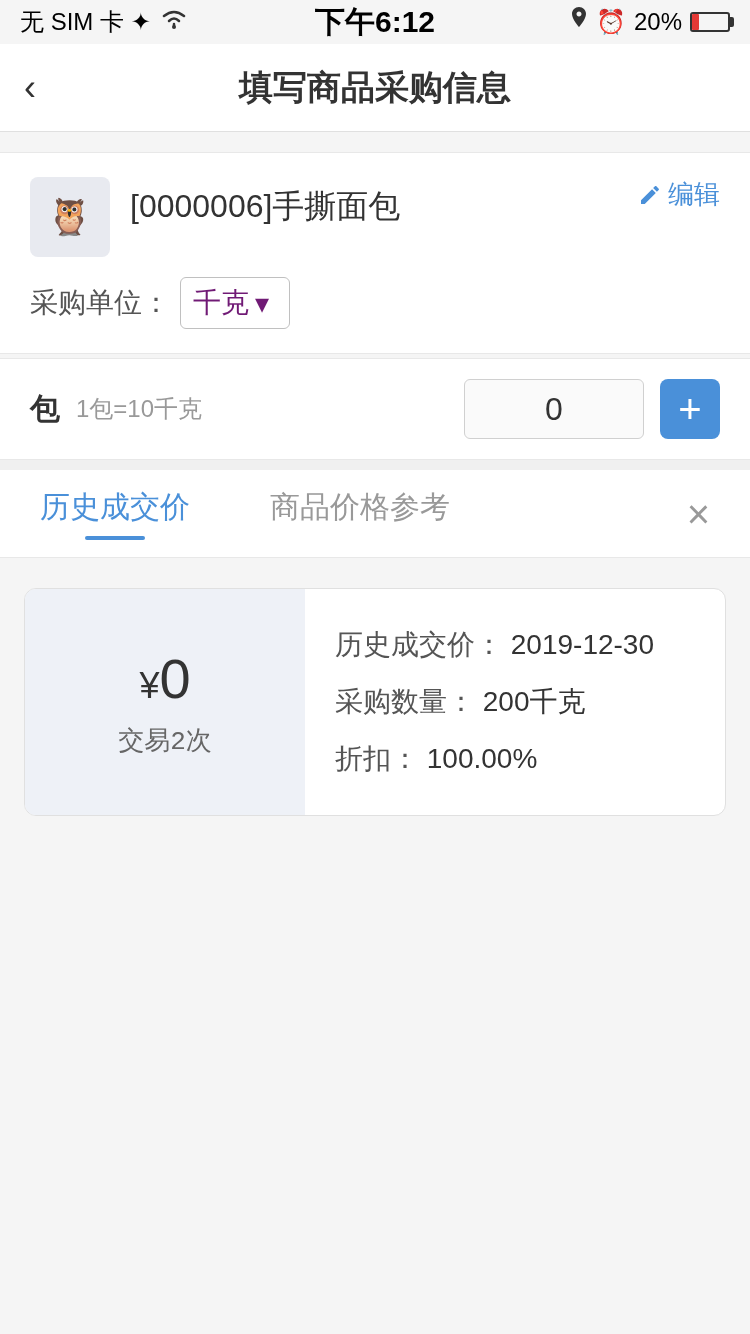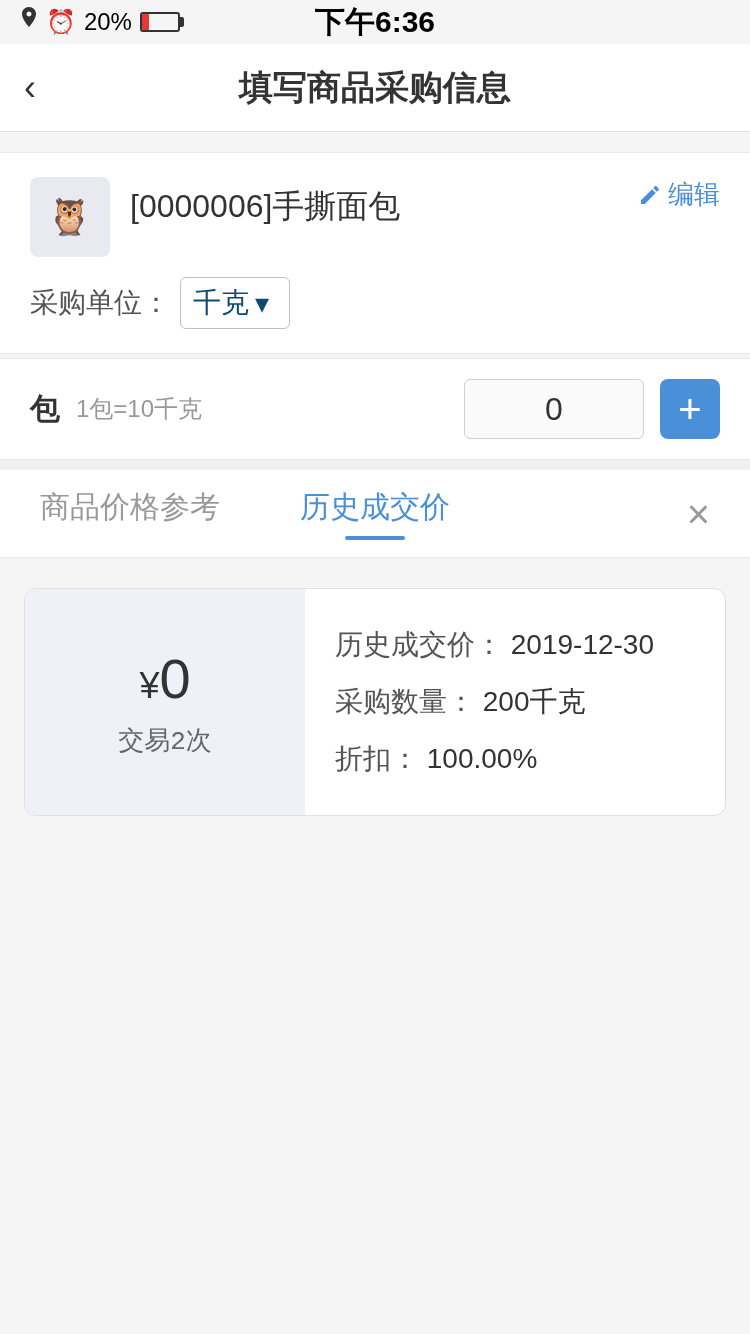--- a/index.html
+++ b/index.html
@@ -147,21 +147,21 @@
     }
     .unit-label {
       font-size: 28px;
       color: #555;
     }
     .unit-select {
       border: 1px solid #c0c0c0;
       border-radius: 6px;
       padding: 6px 20px 6px 12px;
       font-size: 28px;
-      color: #0c4a6e;
+      color: #701a75;
       background: #fff;
       position: relative;
       display: inline-flex;
       align-items: center;
       gap: 6px;
     }
     .price-ref {
       color: #4a90d9;
       font-size: 28px;
       display: flex;
@@ -335,21 +335,32 @@
       color: #555;
     }
     .price-detail-value {
       color: #333;
     }
   </style>
 </head>
 <body>
 
 <div class="status-bar">
-  <div class="status-center">下午6:36</div>
+  <div class="status-left">
+    <span>无 SIM 卡 ✦</span>
+    <span>
+      <svg width="30" height="22" viewBox="0 0 30 22">
+        <path d="M15 18 Q15 14 15 18" stroke="#333" stroke-width="2.5" fill="none" stroke-linecap="round"></path>
+        <path d="M10 13 Q15 8 20 13" stroke="#333" stroke-width="2.5" fill="none" stroke-linecap="round"></path>
+        <path d="M5 8 Q15 0 25 8" stroke="#333" stroke-width="2.5" fill="none" stroke-linecap="round"></path>
+        <circle cx="15" cy="19" r="2" fill="#333"></circle>
+      </svg>
+    </span>
+  </div>
+  <div class="status-center">下午6:12</div>
   <div class="status-right">
     <span>
       <svg width="18" height="24" viewBox="0 0 18 24" fill="#333">
           <path d="M9 0C5.13 0 2 3.13 2 7c0 5.25 7 13 7 13s7-7.75 7-13c0-3.87-3.13-7-7-7zm0 9.5C7.62 9.5 6.5 8.38 6.5 7S7.62 4.5 9 4.5 11.5 5.62 11.5 7 10.38 9.5 9 9.5z"></path>
         </svg>
     </span>
     <span>⏰</span>
     <span>20%</span>
     <span class="battery">
       <span class="battery-fill"></span>
@@ -398,27 +409,27 @@
     </div>
   </div>
 </div>
 
 <div class="separator"></div>
 
 <div class="tabs-container">
   <div class="tabs-left">
 
     <div class="tab-item">
+      <span class="tab-label active">历史成交价</span>
+      <div class="tab-indicator"></div>
+    </div>
+
+    <div class="tab-item">
       <span class="tab-label">商品价格参考</span>
       <div class="tab-indicator hidden"></div>
-    </div>
-
-    <div class="tab-item">
-      <span class="tab-label active">历史成交价</span>
-      <div class="tab-indicator"></div>
     </div>
   </div>
   <div class="close-btn">×</div>
 </div>
 
 <div class="content-area">
   <div class="price-card">
 
     <div class="price-card-left">
       <div class="price-value">

